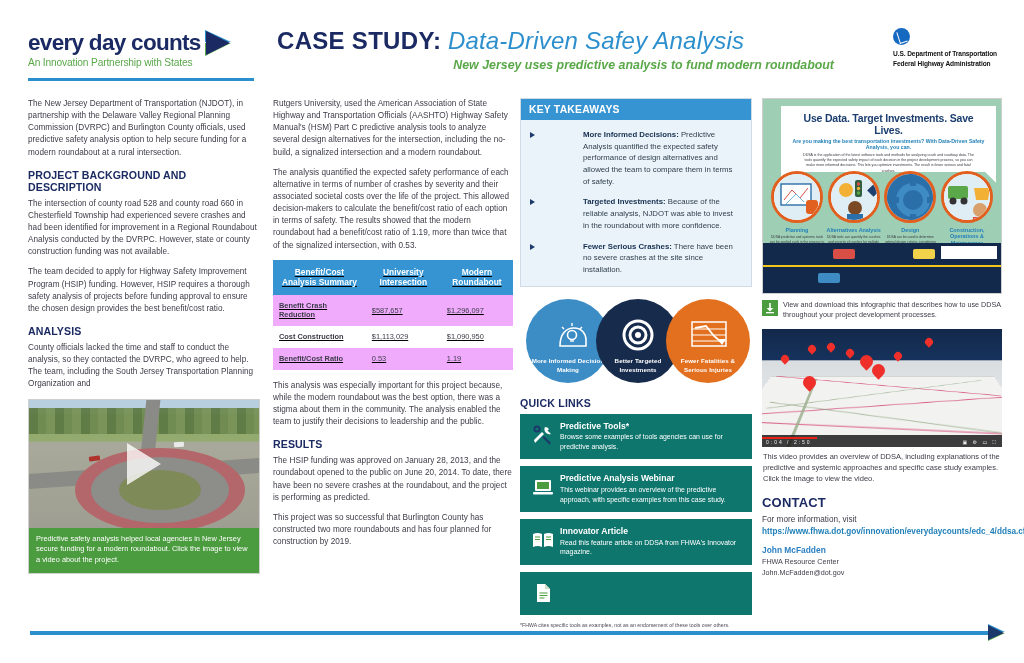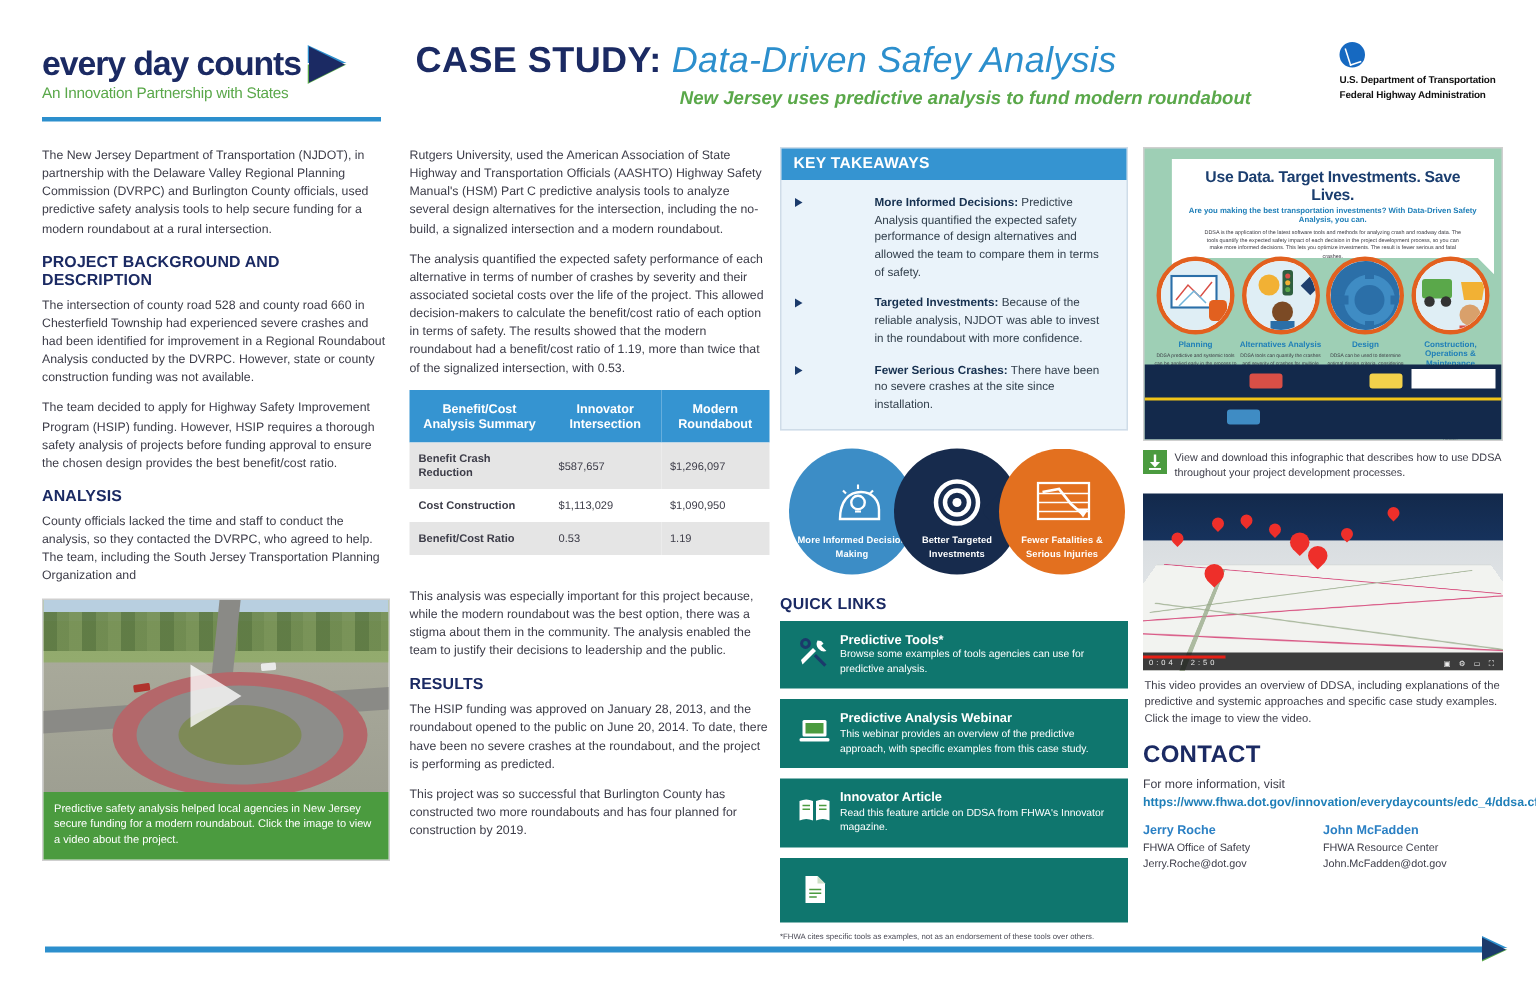--- a/index.html
+++ b/index.html
@@ -89,30 +89,30 @@
   .mapvid .rd { position:absolute; height:1.4px; background:#d2316a; opacity:.8;}
   .mapvid .rdg{ position:absolute; height:1px; background:#9aab8c; opacity:.8;}
   .pin { position:absolute; width:8px; height:8px; background:#ee2f2a; border-radius:50% 50% 50% 0; transform:rotate(-45deg); }
   .pin.big{ width:13px; height:13px;}
   .ytbar { position:absolute; left:0; bottom:0; width:100%; height:12px; background:rgba(20,20,20,.82);}
   .ytbar .prog{position:absolute;left:0;top:2px;width:23%;height:2px;background:#e62117;}
   .ytbar .ctrls{position:absolute;left:4px;top:4px;font-size:5px;color:#eee;letter-spacing:2px;}
   .ytbar .right{position:absolute;right:4px;top:4px;font-size:5px;color:#eee;letter-spacing:2px;}
 
   
-  table.bc { width:100%; border-collapse:collapse; margin:4px 0 22px 0; }
+  table.bc { width:100%; border-collapse:collapse; margin:4px 0 10px 0;text-decoration:underline; }
   table.bc th {
     background:#3594d1; color:#fff; font-size:8.4px; font-weight:bold;
     padding:7px 4px; line-height:1.25; vertical-align:middle;
   }
   table.bc th.first { text-align:center; }
   table.bc td { font-size:7.4px; color:#3c3c48; padding:6.5px 6px; }
   table.bc td.lbl { font-weight:bold; }
   table.bc td.num { text-align:left; }
-  table.bc tr.alt td { background:#e5e5e5; }
+  table.bc tr.alt td { background:#f0abfc; }
   table.bc tr.plain td { background:#ffffff; }
 
   
   .kt-box { border:1px solid #cfdce8; background:#eaf3fa; }
   .kt-head {
     background:#3594d1; color:#fff; font-size:10.4px; font-weight:bold;
     padding:5px 8px; letter-spacing:0.2px;
   }
   .kt-body { padding:9px 10px 8px 9px; }
   .kt-item { display:flex; margin-bottom:9px;gap:42px; }
@@ -170,21 +170,21 @@
   .circ-d { font-size:3.3px; color:#3a3a42; line-height:1.4; margin-top:2px;}
   .info-road { position:absolute; left:0; bottom:0; width:100%; height:50px; background:#13294b;}
   .info-road .lane{position:absolute;left:0;top:22px;width:100%;height:2px;background:#f0c419;}
   .ir-car{position:absolute;width:22px;height:10px;border-radius:2px;}
   .info-tag { position:absolute; right:4px; bottom:34px; width:56px; height:13px; background:#fff;}
   .dl-note { display:flex; align-items:flex-start; margin-top:6px;}
   .dl-ic { flex:0 0 16px; height:16px; background:#4b9b3f; display:flex;align-items:center;justify-content:center; margin-right:5px;}
   .dl-tx { font-size:7.2px; line-height:1.45; color:#3c3c48;}
 
   
-  h2.ct-head{ font-size:16px; font-weight:bold; color:#1b2a63; margin:10px 0 4px 0; letter-spacing:.2px;}
+  h2.ct-head{ font-size:13px; font-weight:bold; color:#1b2a63; margin:10px 0 4px 0; letter-spacing:.2px;}
   .ct-line { font-size:8.2px; line-height:1.5; color:#3c3c48;}
   .ct-line a { color:#1f7fb8; font-weight:bold; text-decoration:none;}
   .ct-people{ display:flex; margin-top:7px;}
   .ct-p { width:50%;}
   .ct-n { font-size:8.4px; font-weight:bold; color:#2b80c4; margin-bottom:2px;}
   .ct-d { font-size:7.2px; line-height:1.45; color:#3c3c48;}
 
   
   .footer-rule { position:absolute; left:30px; top:631px; width:960px; height:4px; background:#2c8fcd;}
   .footer-arrow { position:absolute; left:988px; top:624px; width:20px; height:18px;}
@@ -220,21 +220,21 @@
     </div>
 
     <div class="dot-block">
       <div class="dot-seal"></div>
       <div class="dot-l1">U.S. Department of Transportation</div>
       <div class="dot-l2">Federal Highway Administration</div>
     </div>
   </div>
 
   <div class="col1">
-    <p class="body">The New Jersey Department of Transportation (NJDOT), in partnership with the Delaware Valley Regional Planning Commission (DVRPC) and Burlington County officials, used predictive safety analysis tools to help secure funding for a modern roundabout at a rural intersection.</p>
+    <p class="body">The New Jersey Department of Transportation (NJDOT), in partnership with the Delaware Valley Regional Planning Commission (DVRPC) and Burlington County officials, used predictive safety analysis option to help secure funding for a modern roundabout at a rural intersection.</p>
     <h2 class="sec">PROJECT BACKGROUND AND DESCRIPTION</h2>
     <p class="body">The intersection of county road 528 and county road 660 in Chesterfield Township had experienced severe crashes and had been identified for improvement in a Regional Roundabout Analysis conducted by the DVRPC. However, state or county construction funding was not available.</p>
     <p class="body">The team decided to apply for Highway Safety Improvement Program (HSIP) funding. However, HSIP requires a thorough safety analysis of projects before funding approval to ensure the chosen design provides the best benefit/cost ratio.</p>
     <h2 class="sec">ANALYSIS</h2>
     <p class="body">County officials lacked the time and staff to conduct the analysis, so they contacted the DVRPC, who agreed to help. The team, including the South Jersey Transportation Planning Organization and</p>
 
     <div class="vcard" style="margin-top:4px;">
       <div class="vthumb aerial">
         <div class="sky"></div>
           <div class="trees"></div>
@@ -252,21 +252,21 @@
   </div>
 
   <div class="col2">
     <p class="body">Rutgers University, used the American Association of State Highway and Transportation Officials (AASHTO) Highway Safety Manual's (HSM) Part C predictive analysis tools to analyze several design alternatives for the intersection, including the no-build, a signalized intersection and a modern roundabout.</p>
     <p class="body">The analysis quantified the expected safety performance of each alternative in terms of number of crashes by severity and their associated societal costs over the life of the project. This allowed decision-makers to calculate the benefit/cost ratio of each option in terms of safety. The results showed that the modern roundabout had a benefit/cost ratio of 1.19, more than twice that of the signalized intersection, with 0.53.</p>
 
     <table class="bc">
       <thead>
         <tr>
           <th class="first">Benefit/Cost Analysis Summary</th>
-          <th>Innovator Intersection</th>
+          <th>University Intersection</th>
           <th>Modern Roundabout</th>
         </tr>
       </thead>
       <tbody>
         <tr class="alt">
           <td class="lbl">Benefit Crash Reduction</td>
           <td class="num">$587,657</td>
           <td class="num">$1,296,097</td>
         </tr>
         <tr class="plain">
@@ -530,25 +530,20 @@
       </div>
       <div class="vcap-white">This video provides an overview of DDSA, including explanations of the predictive and systemic approaches and specific case study examples. Click the image to view the video.</div>
     </div>
 
     <h2 class="ct-head">CONTACT</h2>
     <div class="ct-line">
       <span>For more information, visit </span><a href="#">https://www.fhwa.dot.gov/innovation/everydaycounts/edc_4/ddsa.cfm</a>
     </div>
     <div class="ct-people">
       <div class="ct-p">
-        <div class="ct-n">Jerry Roche</div>
-        <div class="ct-d">FHWA Office of Safety</div>
-        <div class="ct-d">Jerry.Roche@dot.gov</div>
-      </div>
-      <div class="ct-p">
         <div class="ct-n">John McFadden</div>
         <div class="ct-d">FHWA Resource Center</div>
         <div class="ct-d">John.McFadden@dot.gov</div>
       </div>
     </div>
   </div>
 
   <div class="footer-rule"></div>
   <div class="footer-arrow">
     <svg width="20" height="18" viewBox="0 0 20 18">

